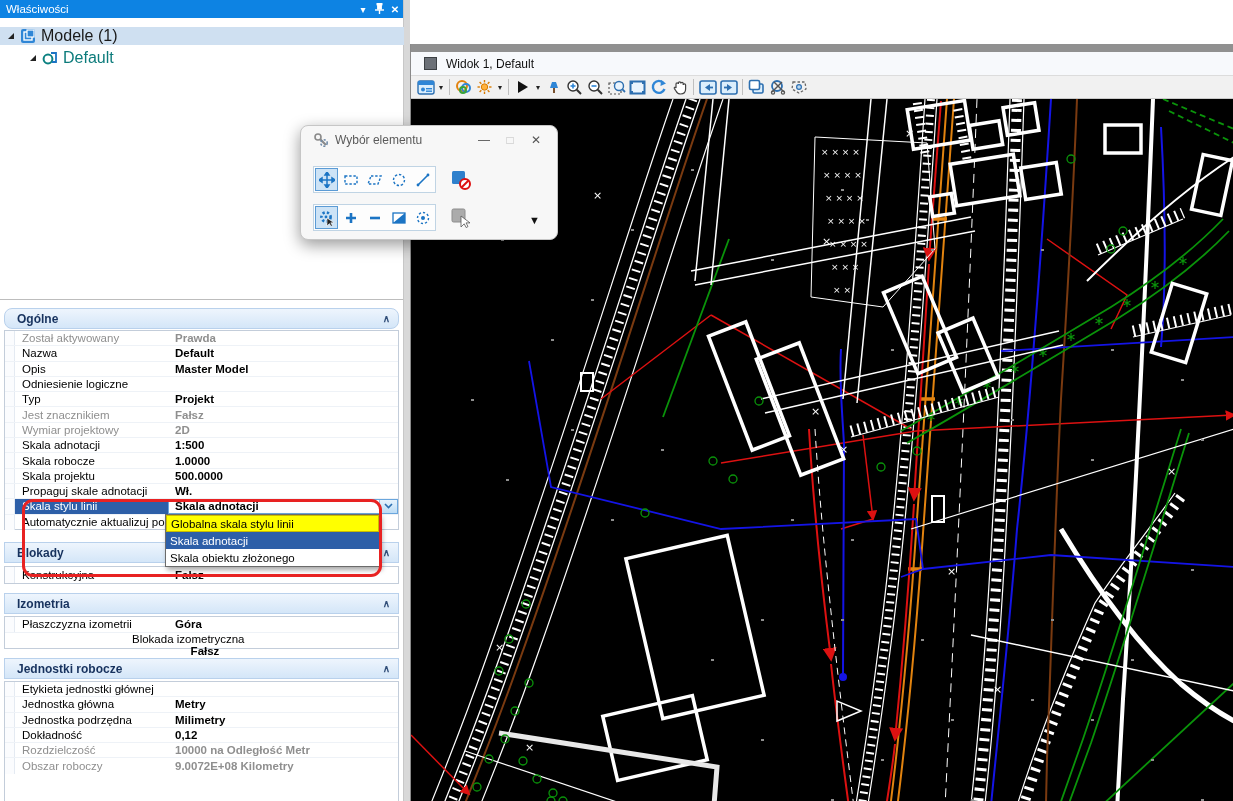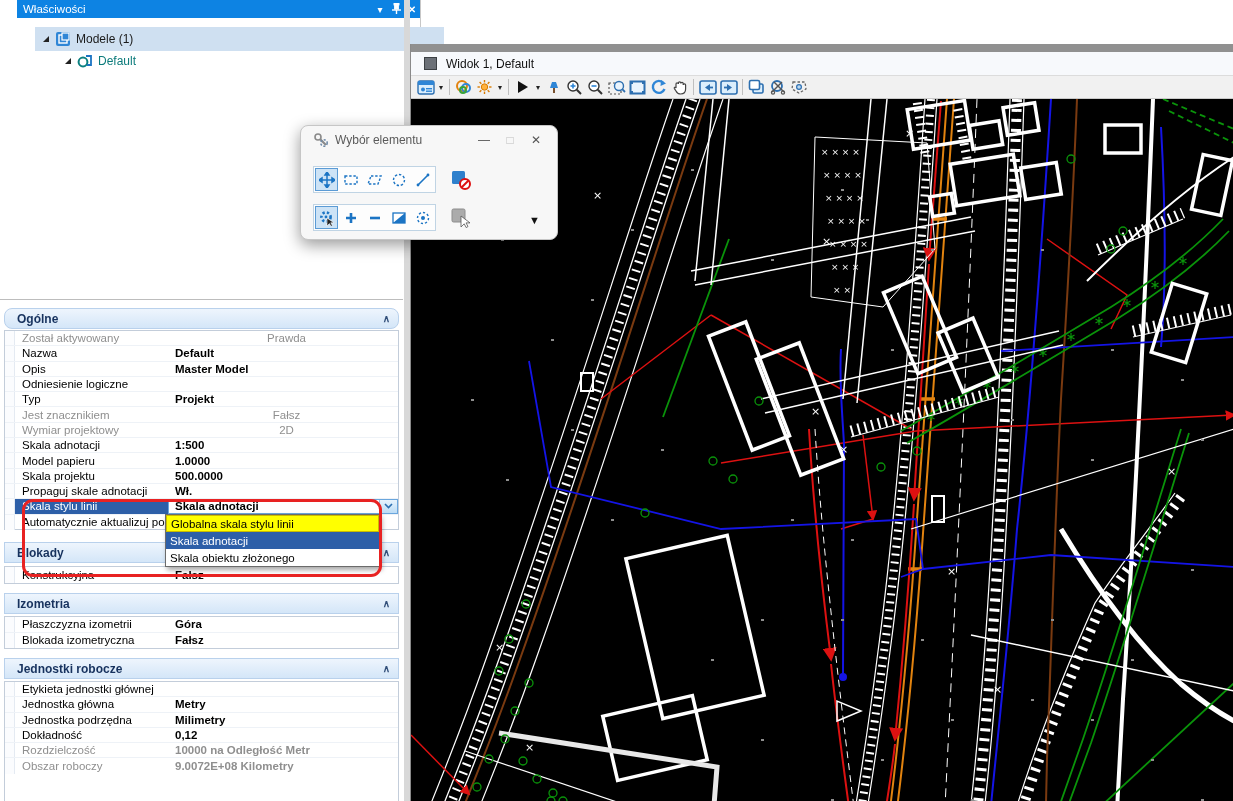--- a/index.html
+++ b/index.html
@@ -1,42 +1,42 @@
 <!DOCTYPE html>
 <html><head>
 <meta charset="utf-8">
 <style>
   html,body{margin:0;padding:0;}
   body{width:1233px;height:801px;overflow:hidden;position:relative;
        font-family:"Liberation Sans",sans-serif;background:#fff;}
   
-  .left-panel{position:absolute;left:0;top:0;width:403px;height:801px;background:#fff;border-right:1px solid #c7c7c7;padding-left:17px;}
+  .left-panel{position:absolute;left:0;top:0;width:403px;height:801px;background:#fff;border-right:1px solid #c7c7c7;}
   .ptitle{height:18px;background:#0d83e3;color:#fff;display:flex;align-items:center;font-size:11.5px;padding-left:6px;}
   .ptitle .sp{flex:1}
   .tbico{width:16px;height:16px;display:flex;align-items:center;justify-content:center;color:#fff;font-size:10px;cursor:default;}
   .tree{position:relative;height:281px;background:#fff;}
-  .trow{position:absolute;left:18px;width:403px;height:24px;display:flex;align-items:center;font-size:12px;color:#1a1a1a;}
+  .trow{position:absolute;left:0;width:403px;height:18px;display:flex;align-items:center;font-size:16px;color:#1a1a1a;}
   .trow.sel{background:#cfe0f1;}
   .exp{width:10px;height:10px;margin-right:4px;}
   .ticon{width:16px;height:16px;margin-right:5px;}
   .hdiv{position:absolute;left:0;top:299px;width:403px;height:1px;background:#bdbdbd;}
   
   .sect-h{position:absolute;left:4px;width:395px;height:21px;display:flex;align-items:center;
           background:linear-gradient(#eef5fd,#d4e6f8);border:1px solid #b9d1ec;box-sizing:border-box;
           font-size:12px;font-weight:bold;color:#17325e;padding-left:12px;}
   .sect-h .sp{flex:1}
   .chev{font-size:10px;color:#33507a;margin-right:8px;font-weight:bold;}
   .rows{position:absolute;left:4px;width:395px;border:1px solid #c3cdda;box-sizing:border-box;background:#fff;}
   .prow{display:flex;align-items:center;font-size:11.5px;height:15.3px;border-bottom:1px solid #eef2f7;box-sizing:border-box;}
   .prow:last-child{border-bottom:none;}
   .gut{width:9px;align-self:stretch;border-right:1px solid #e4eaf2;background:#fbfcfe;}
   .plabel{width:146px;padding-left:7px;white-space:nowrap;overflow:visible;color:#000;}
   .plabel.muted{color:#8f8f8f;}
   .pvalue{flex:1;padding-left:7px;font-weight:bold;color:#000;white-space:nowrap;}
-  .pvalue.muted{font-weight:normal;color:#8f8f8f;text-align:center;}
+  .pvalue.muted{font-weight:bold;color:#8f8f8f;}
   .pvalue.mutedb{font-weight:bold;color:#8f8f8f;}
   .prow.sel .plabel{background:#2d5fa8;color:#fff;align-self:stretch;display:flex;align-items:center;}
   .combo{flex:1;align-self:stretch;display:flex;align-items:center;border:1px solid #6aa6dd;background:#fff;box-sizing:border-box;}
   .combo .cv{flex:1;padding-left:6px;font-weight:bold;font-size:11.5px;}
   .combo .cbtn{width:17px;align-self:stretch;background:linear-gradient(#e7f3fd,#bcdcf5);border-left:1px solid #9cc5e8;
                display:flex;align-items:center;justify-content:center;}
   .ddlist{position:absolute;left:165px;top:514px;width:213px;background:#fff;border:1px solid #6b6b6b;
           box-shadow:2px 3px 5px rgba(0,0,0,.35);z-index:40;}
   .dditem{height:17px;display:flex;align-items:center;padding-left:4px;font-size:11.5px;color:#000;}
   .dditem.hl{background:#ffff00;border:1px solid #c9bb00;box-sizing:border-box;}
@@ -156,21 +156,21 @@
         <div class="plabel muted">Wymiar projektowy</div>
         <div class="pvalue muted">2D</div>
       </div>
     <div class="prow">
         <div class="gut"></div>
         <div class="plabel">Skala adnotacji</div>
         <div class="pvalue">1:500</div>
       </div>
     <div class="prow">
         <div class="gut"></div>
-        <div class="plabel">Model papieru</div>
+        <div class="plabel">Skala robocze</div>
         <div class="pvalue">1.0000</div>
       </div>
     <div class="prow">
         <div class="gut"></div>
         <div class="plabel">Skala projektu</div>
         <div class="pvalue">500.0000</div>
       </div>
     <div class="prow">
         <div class="gut"></div>
         <div class="plabel">Propaguj skale adnotacji</div>
@@ -212,21 +212,21 @@
     <span>Izometria</span>
       <span class="sp"></span>
     <span class="chev">∧</span>
   </div>
   <div class="rows" style="top:616px;height:33px;">
     <div class="prow" style="height:15.5px;">
         <div class="gut"></div>
         <div class="plabel">Płaszczyzna izometrii</div>
         <div class="pvalue">Góra</div>
       </div>
-    <div class="prow" style="height:15.5px;">
+    <div class="prow" style="height:15.5px;flex-direction:column;">
         <div class="gut"></div>
         <div class="plabel">Blokada izometryczna</div>
         <div class="pvalue">Fałsz</div>
       </div>
   </div>
 
   <div class="sect-h" style="top:658px;">
     <span>Jednostki robocze</span>
       <span class="sp"></span>
     <span class="chev">∧</span>

